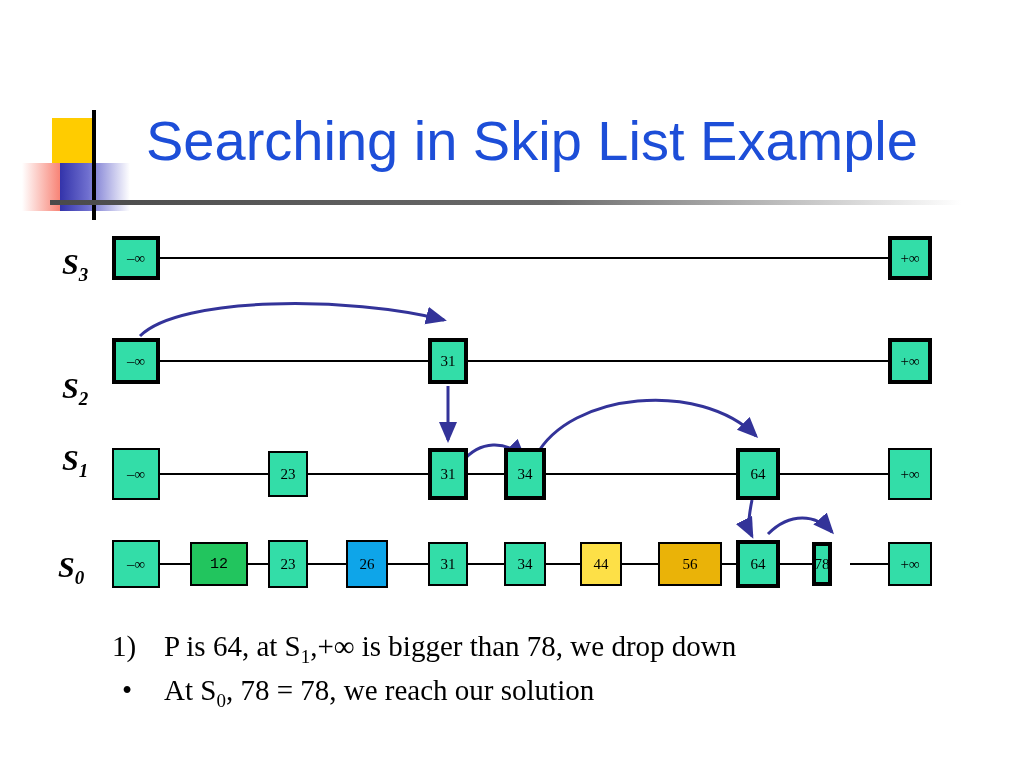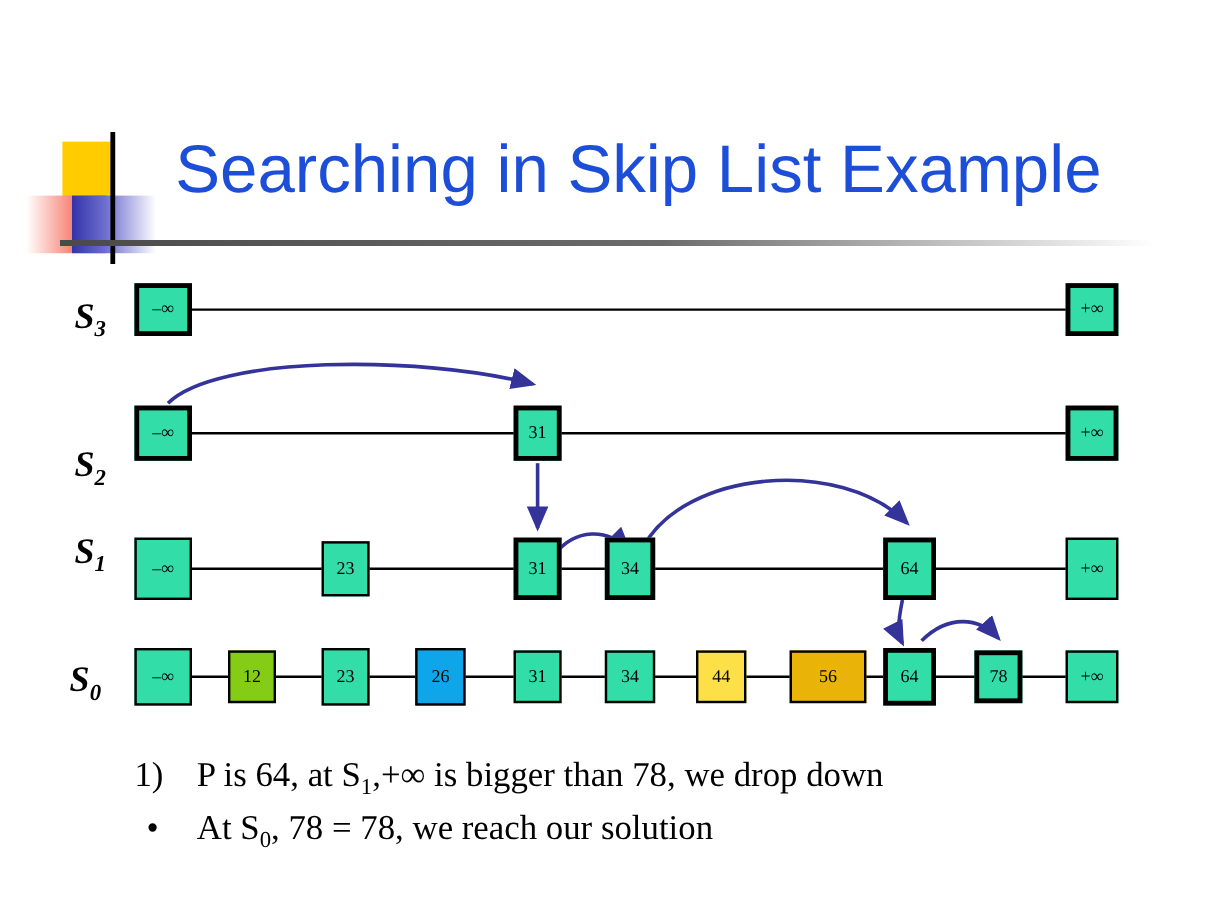--- a/index.html
+++ b/index.html
@@ -195,29 +195,29 @@
       <div class="node thick" style="left: 112px; top: 338px; width: 48px; height: 46px; background: rgb(51, 221, 168);">–∞</div>
       <div class="node thick" style="left: 428px; top: 338px; width: 40px; height: 46px; background: rgb(51, 221, 168);">31</div>
       <div class="node thick" style="left: 888px; top: 338px; width: 44px; height: 46px; background: rgb(51, 221, 168);">+∞</div>
       <div class="node" style="left: 112px; top: 448px; width: 48px; height: 52px; background: rgb(51, 221, 168);">–∞</div>
       <div class="node" style="left: 268px; top: 451px; width: 40px; height: 46px; background: rgb(51, 221, 168);">23</div>
       <div class="node thick" style="left: 428px; top: 448px; width: 40px; height: 52px; background: rgb(51, 221, 168);">31</div>
       <div class="node thick" style="left: 504px; top: 448px; width: 42px; height: 52px; background: rgb(51, 221, 168);">34</div>
       <div class="node thick" style="left: 736px; top: 448px; width: 44px; height: 52px; background: rgb(51, 221, 168);">64</div>
       <div class="node" style="left: 888px; top: 448px; width: 44px; height: 52px; background: rgb(51, 221, 168);">+∞</div>
       <div class="node" style="left: 112px; top: 540px; width: 48px; height: 48px; background: rgb(51, 221, 168);">–∞</div>
-      <div class="node" style="left: 190px; top: 542px; width: 40px; height: 44px; background: #84cc16;">12</div>
+      <div class="node" style="left: 190px; top: 542px; width: 58px; height: 44px; background: #22c55e; font-family: Liberation Mono, monospace;">12</div>
       <div class="node" style="left: 268px; top: 540px; width: 40px; height: 48px; background: rgb(51, 221, 168);">23</div>
       <div class="node" style="left: 346px; top: 540px; width: 42px; height: 48px; background: #0ea5e9;">26</div>
       <div class="node" style="left: 428px; top: 542px; width: 40px; height: 44px; background: rgb(51, 221, 168);">31</div>
       <div class="node" style="left: 504px; top: 542px; width: 42px; height: 44px; background: rgb(51, 221, 168);">34</div>
       <div class="node" style="left: 580px; top: 542px; width: 42px; height: 44px; background: #fde047;">44</div>
       <div class="node" style="left: 658px; top: 542px; width: 64px; height: 44px; background: #eab308;">56</div>
       <div class="node thick" style="left: 736px; top: 540px; width: 44px; height: 48px; background: rgb(51, 221, 168);">64</div>
-      <div class="node thick" style="left: 812px; top: 542px; width: 40px; height: 44px; background: rgb(51, 221, 168);">78</div>
+      <div class="node thick" style="left: 812px; top: 542px; width: 20px; height: 44px; background: rgb(51, 221, 168);">78</div>
       <div class="node" style="left: 888px; top: 542px; width: 44px; height: 44px; background: rgb(51, 221, 168);">+∞</div>
     </div>
 
   <div class="bullets" id="bullets">
       <div class="bullet-line">
         <span class="bullet-marker">1)</span>
         <span class="bullet-text"><span>P is 64, at S</span><sub>1</sub><span>,+∞ is bigger than 78, we drop down</span></span>
       </div>
       <div class="bullet-line">
         <span class="bullet-marker dot">•</span>

